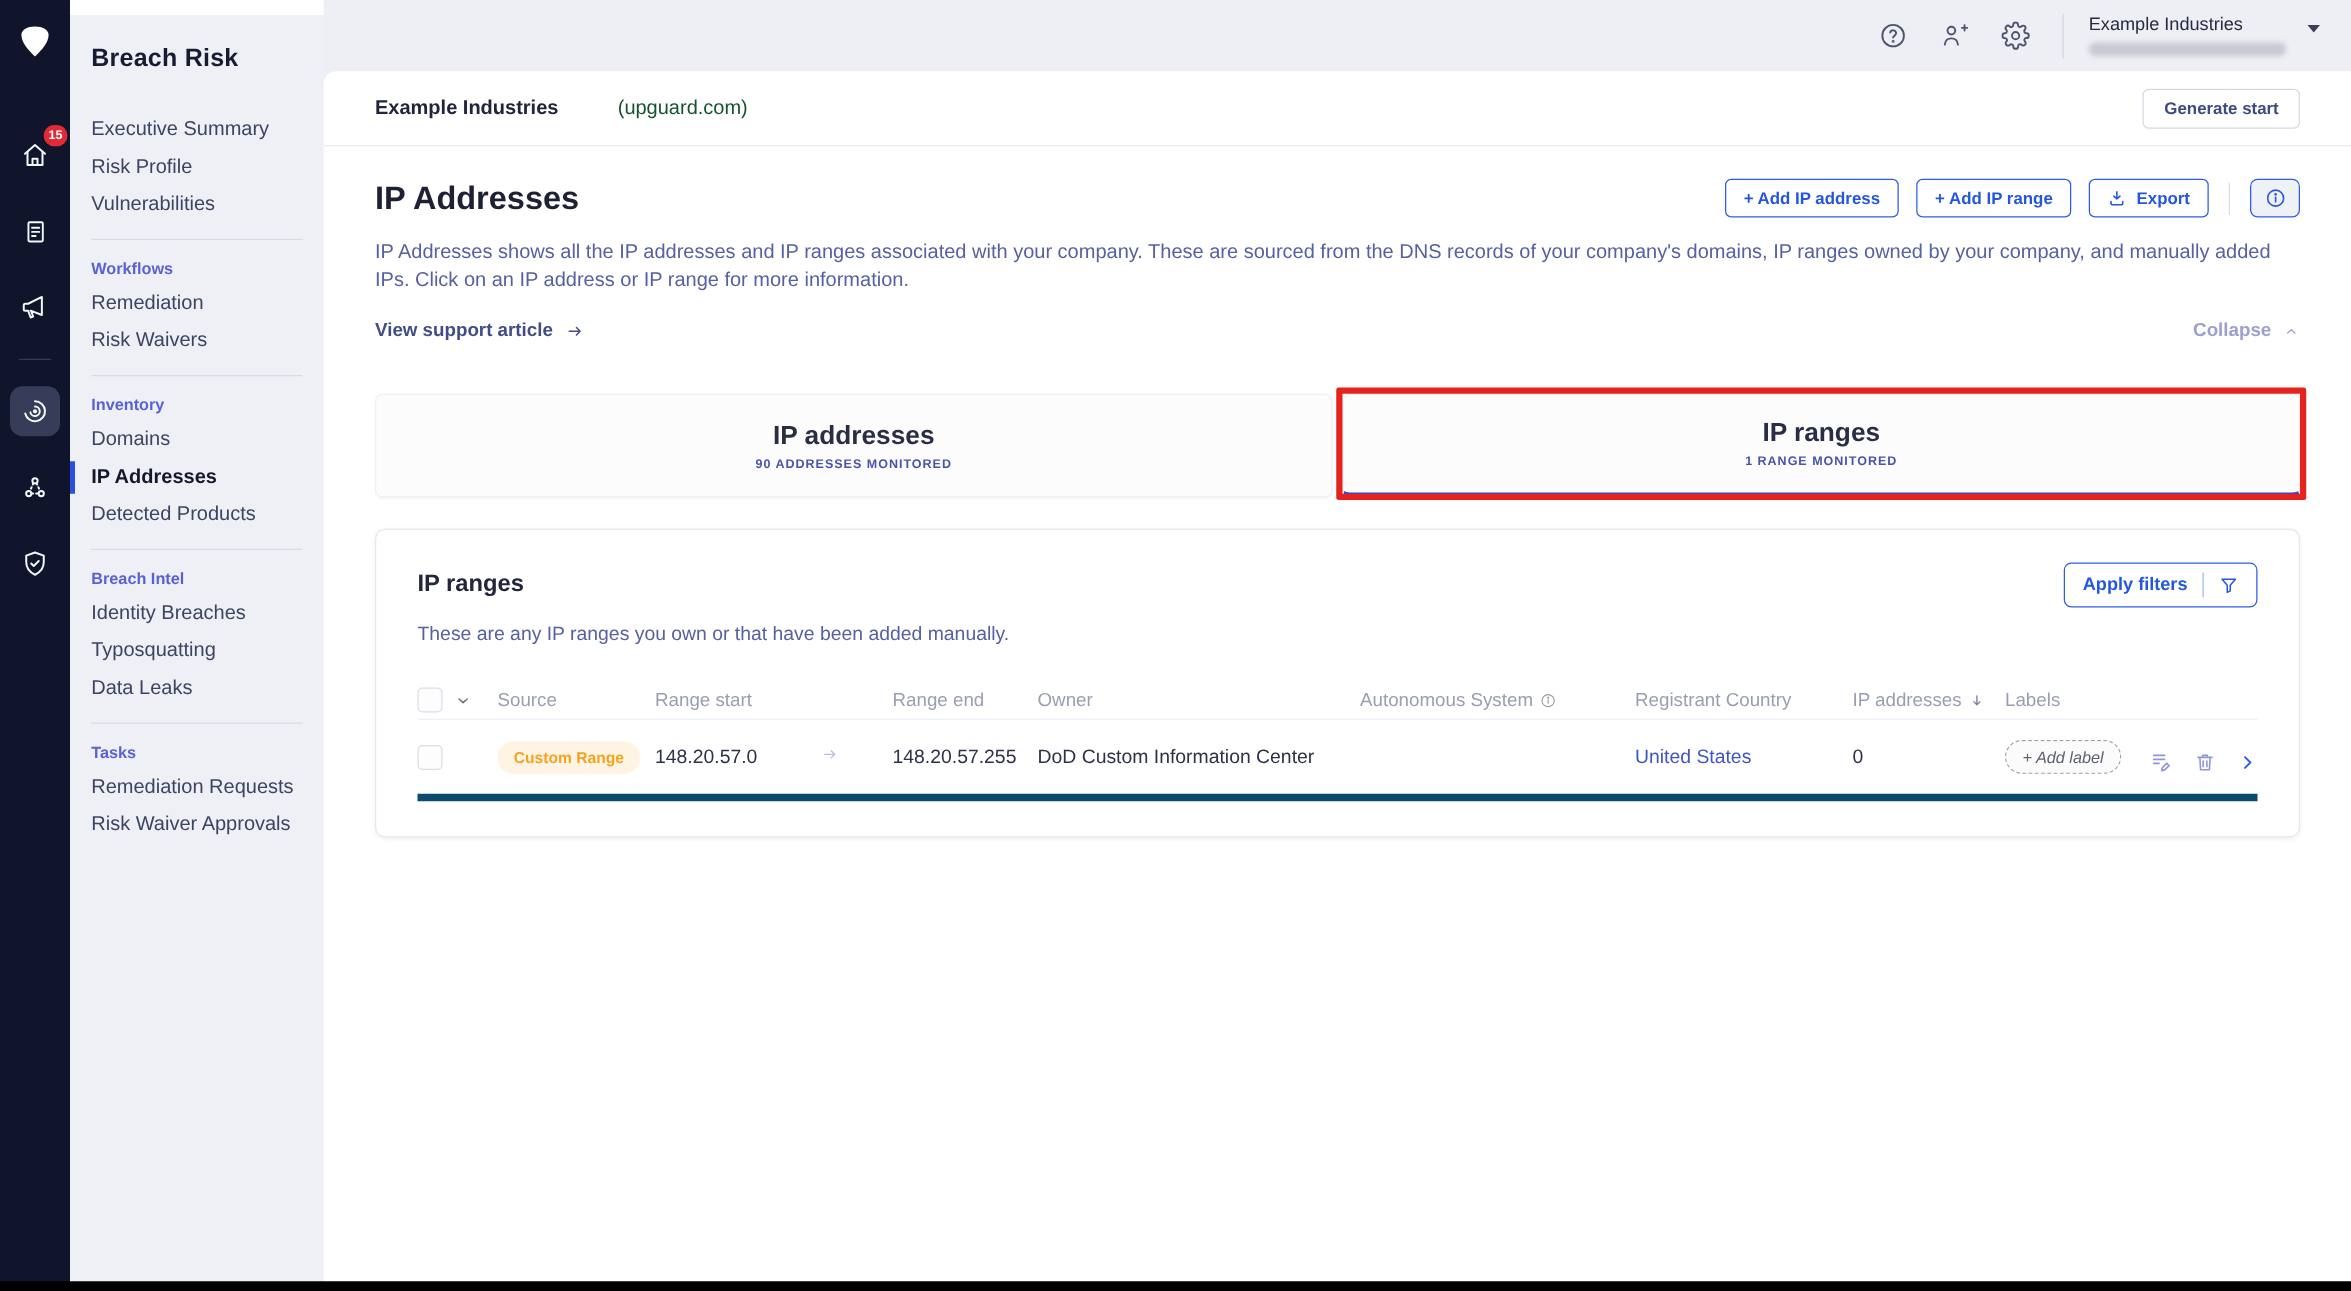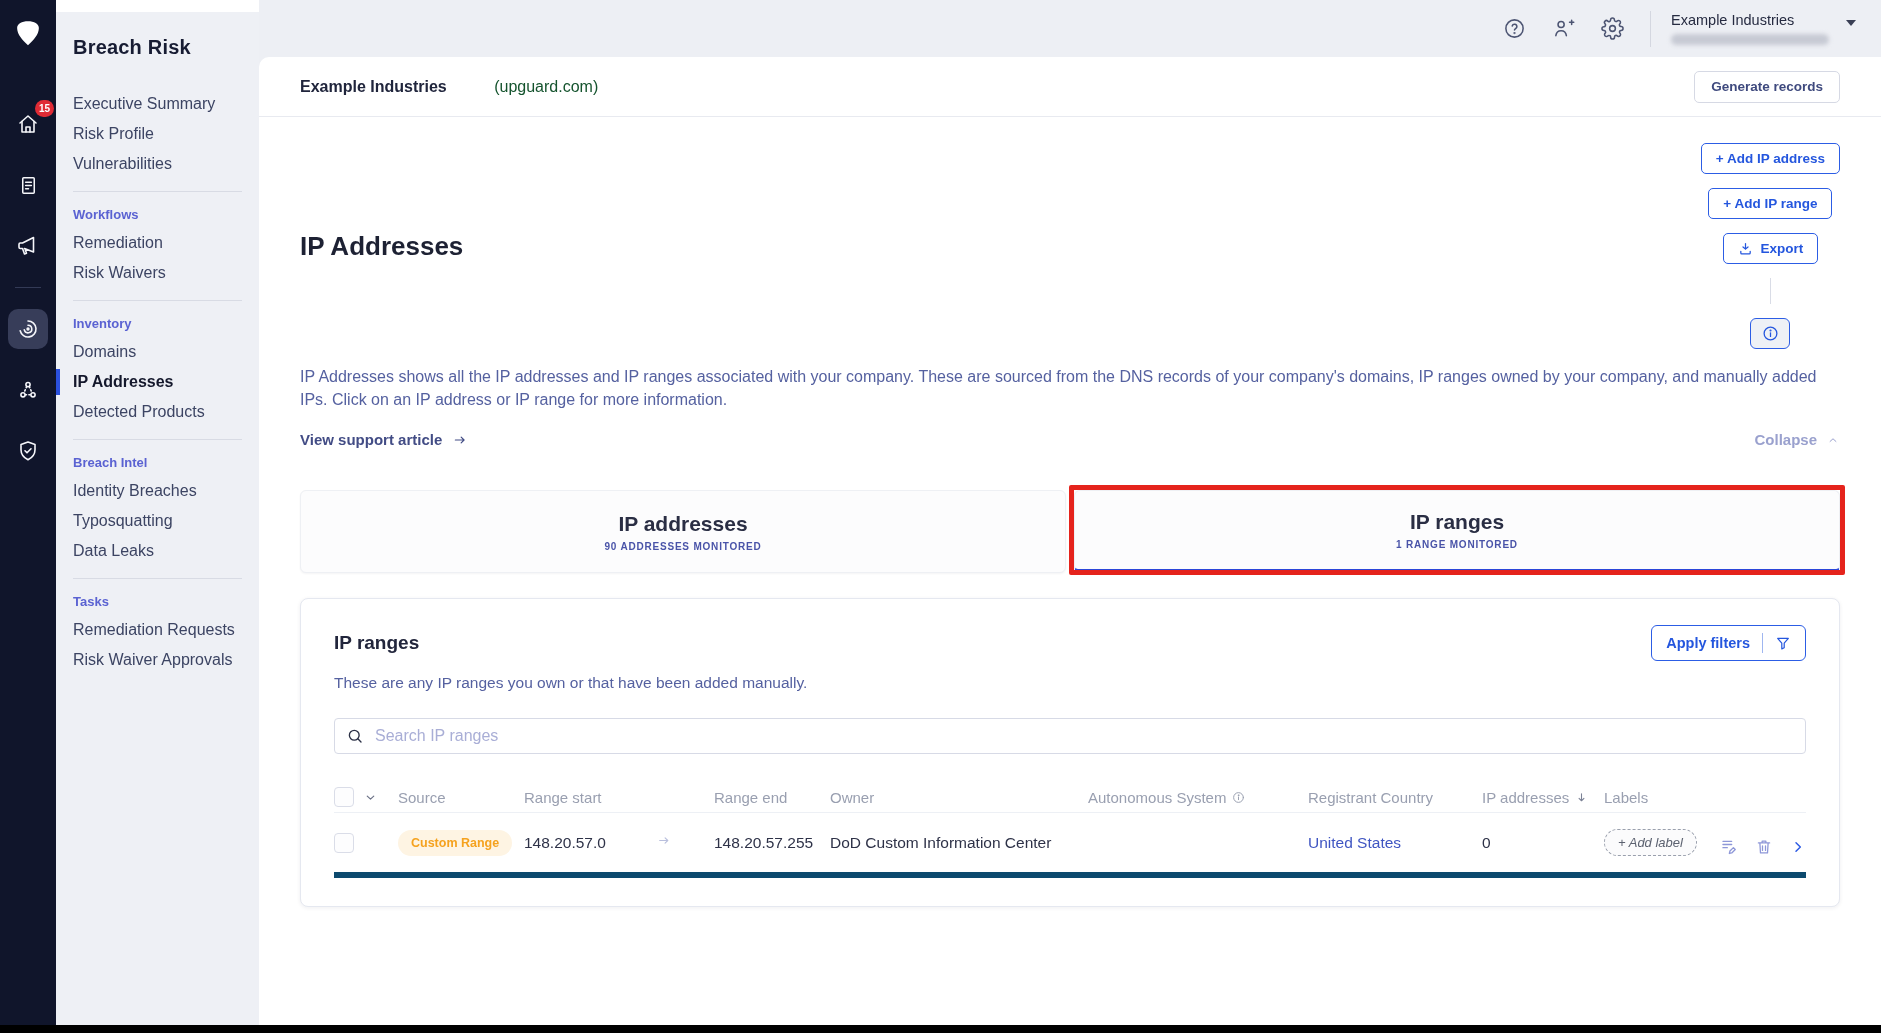--- a/index.html
+++ b/index.html
@@ -40,21 +40,21 @@
   
   .panel { position:absolute; left:259px; right:0; top:57px; bottom:0; background:#fff; border-radius:10px 0 0 0; z-index:2; }
   .panel-header { height:60px; display:flex; align-items:center; justify-content:space-between; padding:0 41px; border-bottom:1px solid #e8eaf0; }
   .ph-title { font-size:16px; font-weight:600; color:#20253c; }
   .ph-domain { color:#14532d; font-weight:400; cursor:pointer;margin-left:43px; }
   .gen-report { height:32px; padding:0 16px; background:#fff; border:1px solid #d6d9e4; border-radius:5px; font-size:13.5px; font-weight:700; color:#3f4a7e; font-family:inherit; cursor:pointer; }
 
   .content { padding:0 41px; }
   .title-row { margin-top:26px; display:flex; align-items:center; justify-content:space-between; }
   .page-title { font-size:26px; font-weight:700; color:#1d2133; }
-  .actions { display:flex; align-items:center; gap:14px;flex-direction:column; }
+  .actions { display:flex; align-items:center; gap:14px; }
   .btn-outline { height:31px; display:flex; align-items:center; gap:8px; padding:0 14px; background:#fff; border:1px solid #2c5de5; border-radius:5px; color:#2456de; font-size:13.5px; font-weight:700; font-family:inherit; cursor:pointer; }
   .act-sep { width:0; height:26px; border-left:1px solid #d9dce6; margin:0 2px; }
   .btn-info { height:31px; width:40px; display:flex; align-items:center; justify-content:center; background:#eef1f6; border:1px solid #2c5de5; border-radius:6px; color:#2456de; cursor:pointer; }
 
   .desc { margin-top:16px; font-size:16px; line-height:23px; color:#5561a0; max-width:1545px; }
   .support-row { margin-top:20px; display:flex; align-items:center; justify-content:space-between; }
   .support-link { display:flex; align-items:center; gap:10px; font-size:15px; font-weight:700; color:#424c85; cursor:pointer; }
   .collapse { display:flex; align-items:center; gap:9px; font-size:15px; font-weight:600; color:#9aa1ce; cursor:pointer; }
 
   
@@ -242,21 +242,21 @@
     </span>
   </div>
 </div>
 
 <div class="panel">
   <div class="panel-header">
     <div class="ph-title">
       <span>Example Industries</span>
       <span class="ph-domain">(upguard.com)</span>
     </div>
-    <button class="gen-report">Generate records</button>
+    <button class="gen-report">Generate start</button>
   </div>
 
   <div class="content">
     <div class="title-row">
       <h1 class="page-title">IP Addresses</h1>
       <div class="actions">
         <button class="btn-outline">+ Add IP address</button>
         <button class="btn-outline">+ Add IP range</button>
         <button class="btn-outline">
           <span>
@@ -321,29 +321,20 @@
           <span class="af-sep"></span>
           <span>
               <svg width="16" height="16" viewBox="0 0 24 24" fill="none" stroke="currentColor" stroke-width="1.8" stroke-linecap="round" stroke-linejoin="round">
                 <path d="M4 5h16l-6.2 7.3V19l-3.6 1.8v-8.5z"></path>
               </svg>
             </span>
         </button>
       </div>
       <div class="card-desc">These are any IP ranges you own or that have been added manually.</div>
 
-      <div class="search-wrap">
-        <span class="search-icon">
-            <svg width="18" height="18" viewBox="0 0 24 24" fill="none" stroke="currentColor" stroke-width="1.8" stroke-linecap="round">
-              <circle cx="11" cy="11" r="6.5"></circle>
-              <path d="M15.8 15.8 20 20"></path>
-            </svg>
-          </span>
-        <input class="search-input" type="text" placeholder="Search IP ranges" style="">
-      </div>
 
       <div class="tgrid thead">
         <span class="checkbox"></span>
         <span class="hd-chev">
             <svg width="13" height="13" viewBox="0 0 24 24" fill="none" stroke="currentColor" stroke-width="2.2" stroke-linecap="round" stroke-linejoin="round">
               <path d="M6 9.5l6 5.5 6-5.5"></path>
             </svg>
           </span>
         <span class="th">Source</span>
         <span class="th">Range start</span>

